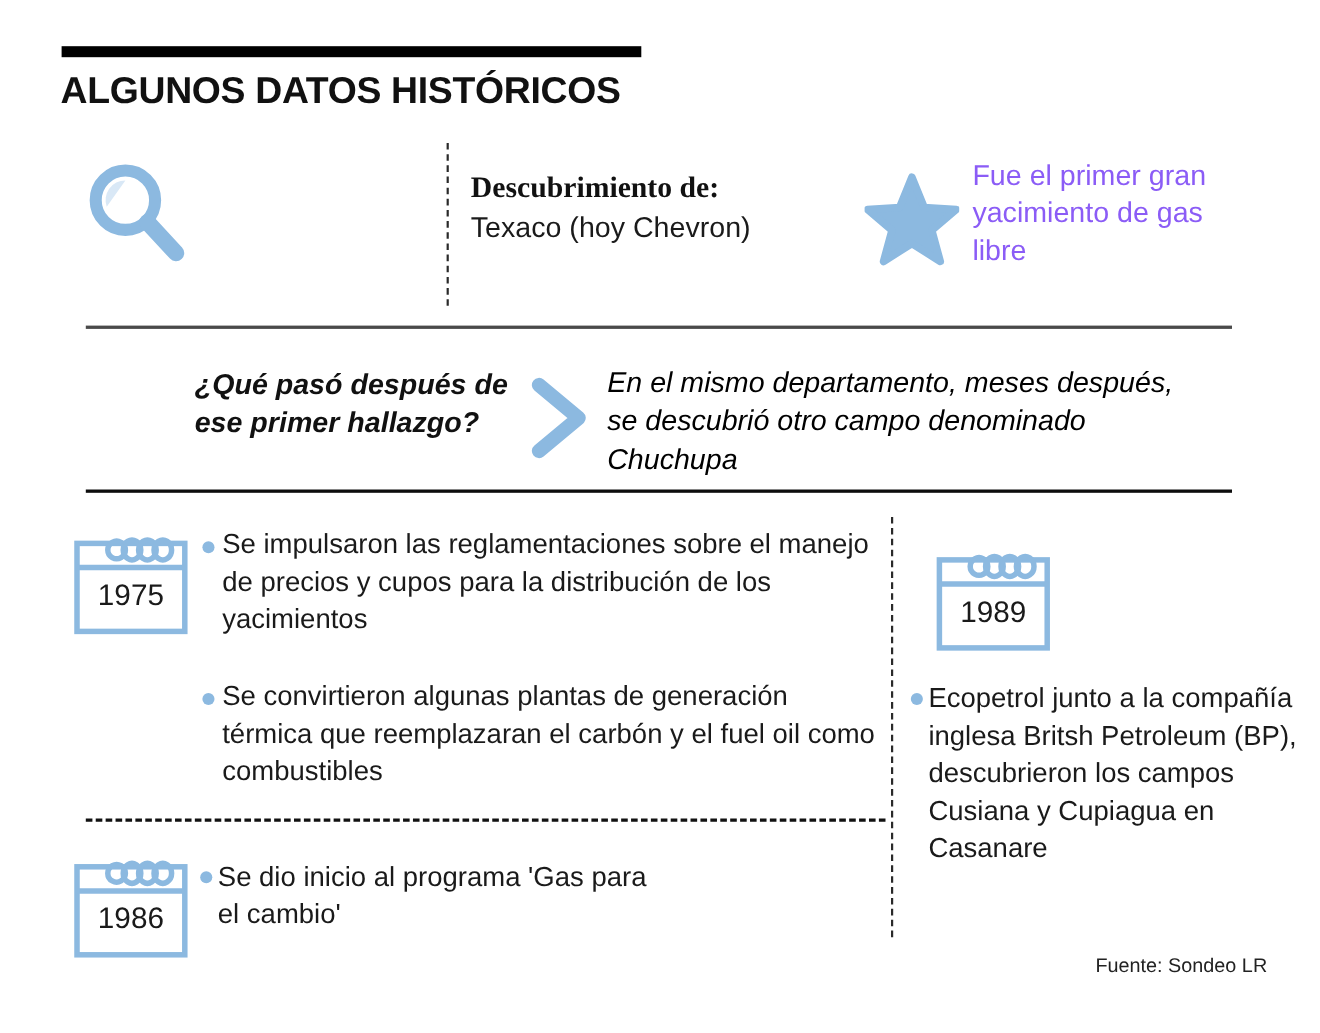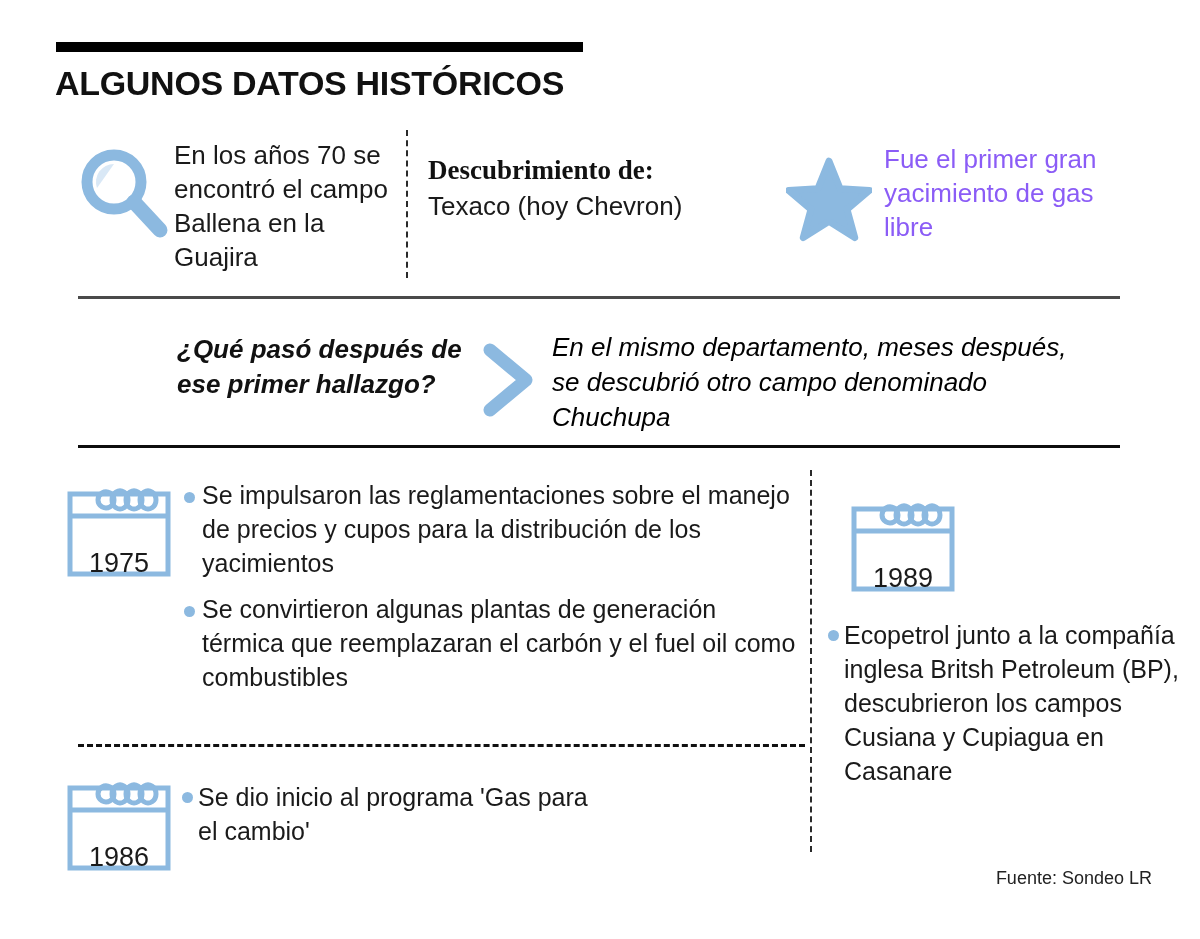--- a/index.html
+++ b/index.html
@@ -251,21 +251,21 @@
     list-style: none;
     margin: 0;
     padding: 0;
   }
   ul.blist li {
     position: relative;
     padding-left: 20px;
     font-size: 25px;
     line-height: 34px;
     color: #1a1a1a;
-    margin-bottom: 12px;
+    margin-bottom: 36px;
   }
   ul.blist li:last-child { margin-bottom: 0; }
   ul.blist li::before {
     content: "";
     position: absolute;
     left: 2px;
     top: 14px;
     width: 11px;
     height: 11px;
     border-radius: 50%;
@@ -292,42 +292,40 @@
 
   .cal-year {
     position: absolute;
     left: 0;
     width: 100%;
     text-align: center;
     top: 46px;
     font-size: 27px;
     color: #1a1a1a;
     font-family: "Liberation Sans", sans-serif;
-    margin-top: 22px;
   }
 </style>
 </head>
 <body>
 
 <div class="page">
 
   <div class="title-rule"></div>
   <div class="page-title">ALGUNOS DATOS HISTÓRICOS</div>
 
   <div class="sec1">
 
     <div class="mag-wrap">
       <svg viewBox="0 0 104 104" width="104" height="104" aria-hidden="true">
         <circle cx="42" cy="40" r="27" fill="none" stroke="#8cb9e0" stroke-width="11"></circle>
         <path d="M42 22 a18 18 0 0 0 -17 24 z" fill="#d9e8f6"></path>
         <line x1="62" y1="60" x2="88" y2="88" stroke="#8cb9e0" stroke-width="15" stroke-linecap="round"></line>
       </svg>
     </div>
 
-    <div class="s1-text-a">En los años 70 se encontró el campo Ballena en la Guajira</div>
 
     <div class="s1-mid">
       <div class="lead">Descubrimiento de:</div>
       <div class="sub">Texaco (hoy Chevron)</div>
     </div>
 
     <div class="star-wrap">
       <svg viewBox="0 0 100 100" width="86" height="86" aria-hidden="true">
         <path d="M50 6 L63 38 L97 40 L71 62 L80 95 L50 76 L20 95 L29 62 L3 40 L37 38 Z" fill="#8cb9e0" stroke="#8cb9e0" stroke-width="8" stroke-linejoin="round"></path>
       </svg>

